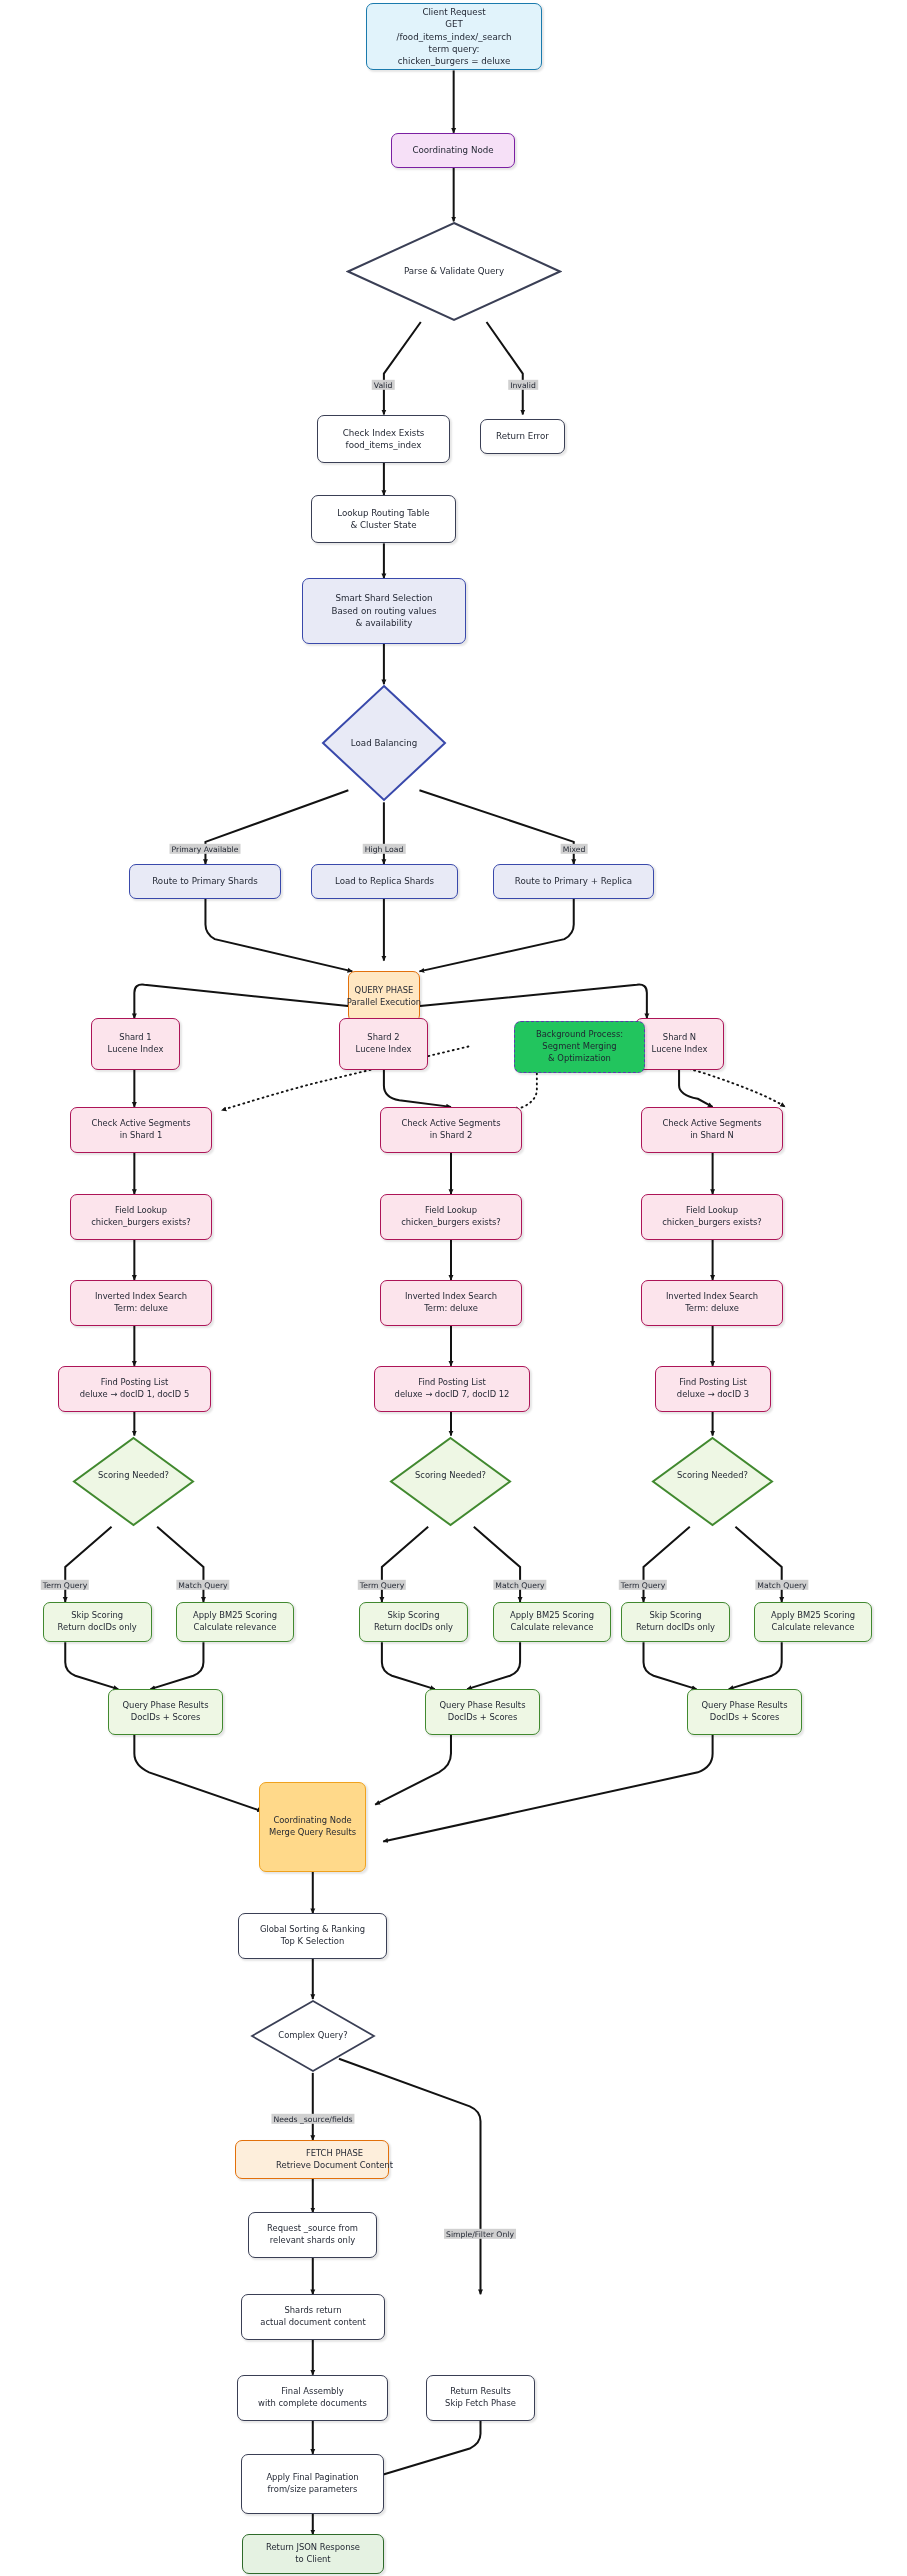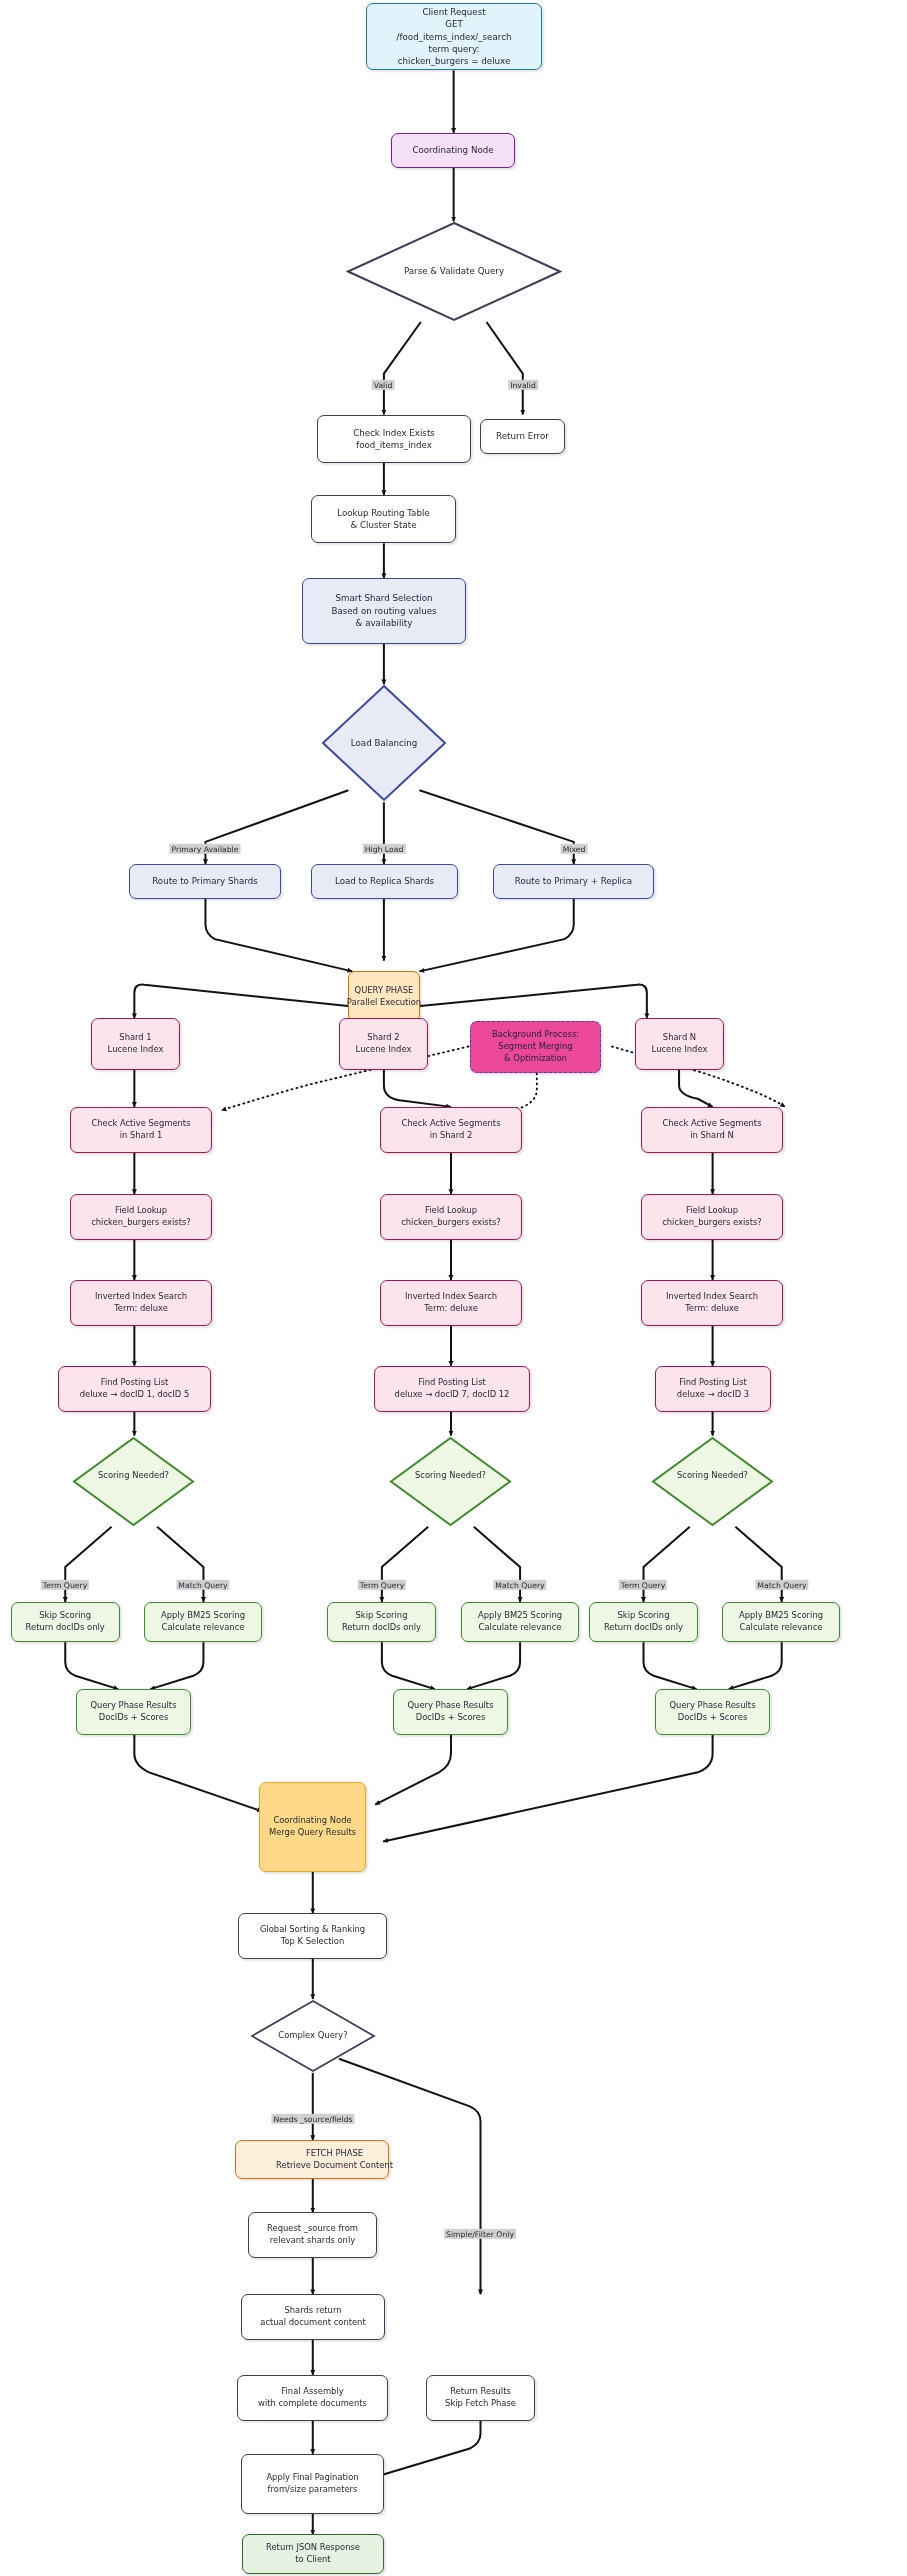--- a/index.html
+++ b/index.html
@@ -18,22 +18,22 @@
   .diamond .dtext{position:relative;z-index:2;width:100%;text-align:center;}
   
   .c-client{background:#e1f3fb;border:1.3px solid #1a7aad;}
   .c-coord{background:#f6e0f7;border:1.3px solid #7b1fa2;}
   .c-plain{background:#ffffff;border:1.3px solid #3a3f55;}
   .c-smart{background:#e8eaf6;border:1.3px solid #3949ab;}
   .c-route{background:#e8eaf6;border:1.3px solid #3949ab;}
   .c-phase{background:#ffe7c2;border:1.3px solid #e2700b;}
   .c-phase2{background:#fdeedb;border:1.3px solid #e2700b;}
   .c-shard{background:#fce4ec;border:1.3px solid #ad1457;}
-  .c-bg{background:#ec4899;border:1.3px dashed #5e35b1;}
-  .c-green{background:#eef7e4;border:1.3px solid #41892f;}
+  .c-bg{background:#22c55e;border:1.3px dashed #5e35b1;margin-left:44px;}
+  .c-green{background:#eef7e4;border:1.3px solid #41892f;margin-left:32px;}
   .c-merge{background:#ffd98a;border:1.3px solid #f0a21e;}
   .c-final{background:#e5f2e2;border:1.3px solid #2e6b2a;}
   
   .elabel{position:absolute;background:#d0d0d0;color:#1f2430;
           font-family:"DejaVu Sans",sans-serif;padding:0.7px 2px;white-space:nowrap;
           transform:translate(-50%,-50%);}
 </style>
 </head>
 <body>
 
@@ -156,21 +156,21 @@
 
   <div class="node diamond" style="left:346px;top:221px;width:216px;height:101px;font-size:8.7px;">
     <svg class="dshape" viewBox="0 0 322 150" preserveAspectRatio="none">
       <polygon points="161,3 319,75 161,147 3,75" fill="#ffffff" stroke="#3a3f55" stroke-width="3"></polygon>
     </svg>
     <div class="dtext">
         <span class="ln">Parse &amp; Validate Query</span>
       </div>
   </div>
 
-  <div class="node rect c-plain" style="left:317px;top:415px;width:154px;height:48px;font-size:8.7px;">
+  <div class="node rect c-plain" style="left:317px;top:415px;width:133px;height:48px;font-size:8.7px;">
     <span class="ln">Check Index Exists</span>
     <span class="ln">food_items_index</span>
   </div>
 
   <div class="node rect c-plain" style="left:480px;top:419px;width:85px;height:35px;font-size:8.7px;">
     <span class="ln">Return Error</span>
   </div>
 
   <div class="node rect c-plain" style="left:311px;top:495px;width:145px;height:48px;font-size:8.7px;">
     <span class="ln">Lookup Routing Table</span>

